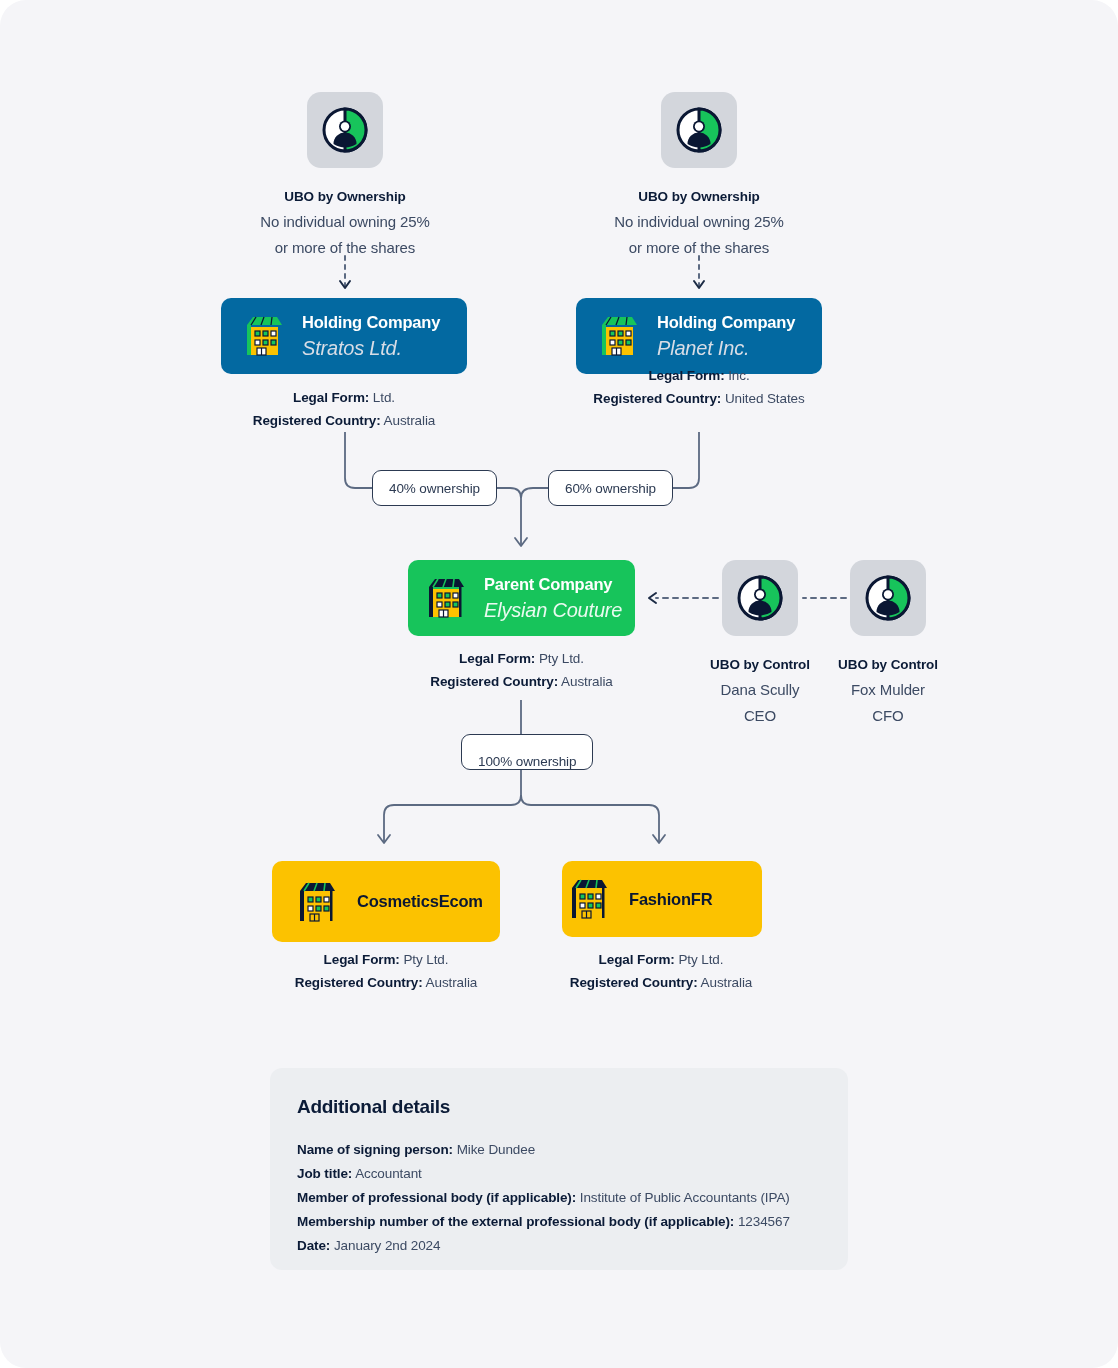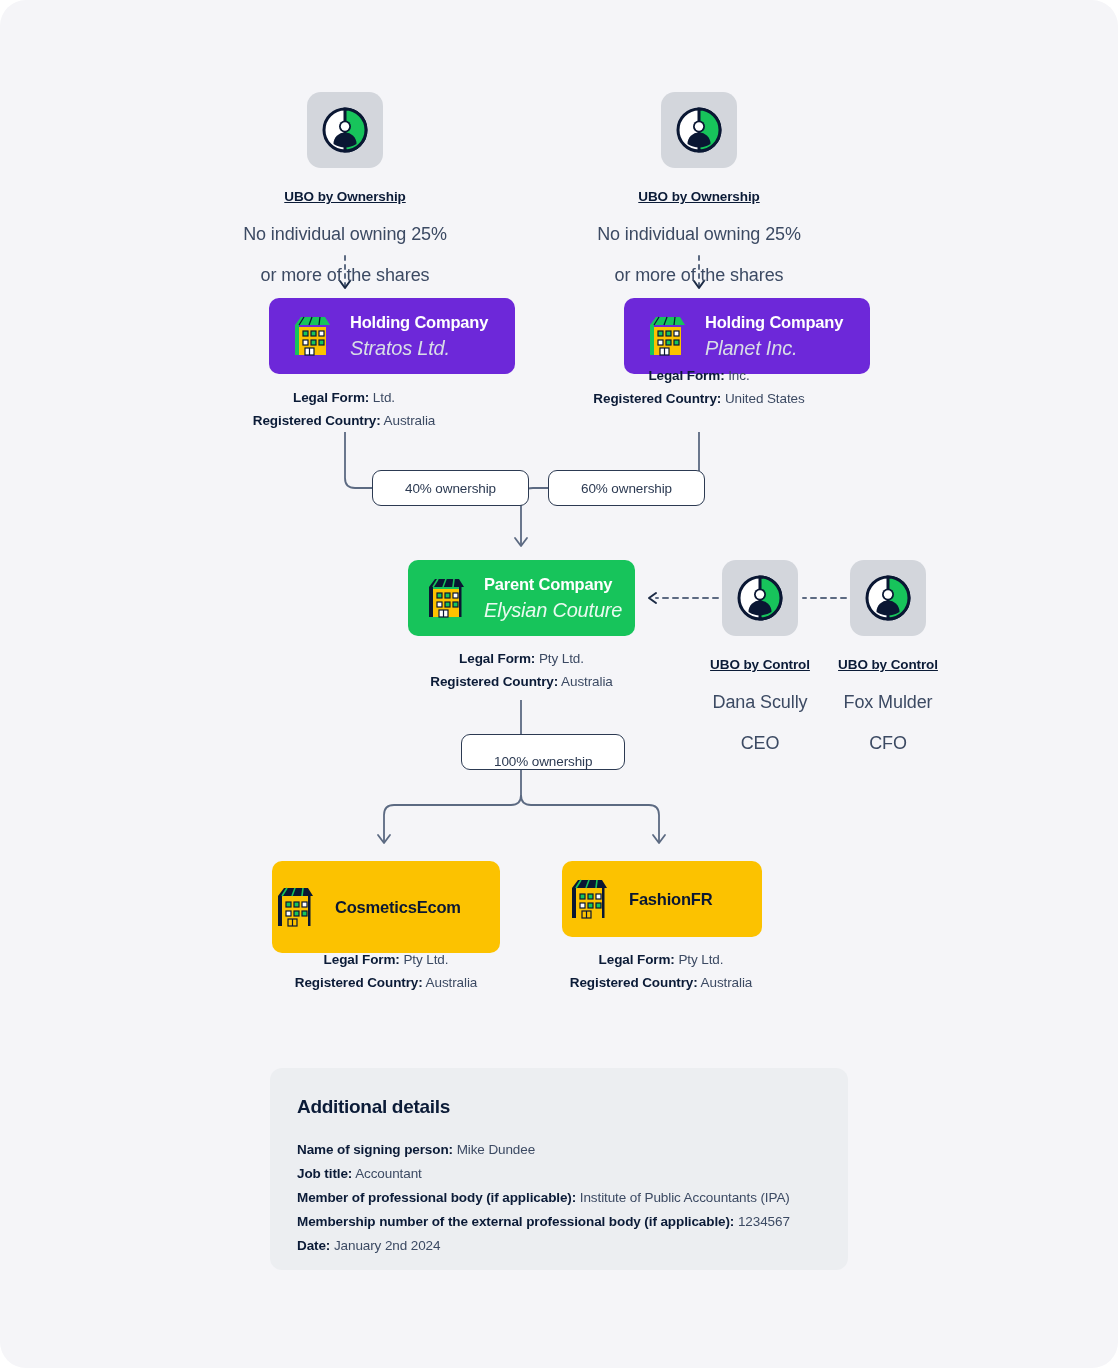--- a/index.html
+++ b/index.html
@@ -21,33 +21,33 @@
   
   .ubo-tile{
     width:76px;height:76px;
     background:#d3d6dc;
     border-radius:14px;
     display:flex;align-items:center;justify-content:center;
   }
   .ubo-block{display:flex;flex-direction:column;align-items:center;}
   .ubo-title{
     font-size:13.5px;font-weight:bold;color:#0b1b37;
-    margin-top:21px;letter-spacing:-0.1px;text-decoration:underline;
+    margin-top:21px;letter-spacing:-0.1px;
   }
   .ubo-line{
-    font-size:18px;color:#3c4a63;margin-top:20px;letter-spacing:-0.1px;
+    font-size:15px;color:#3c4a63;margin-top:9px;letter-spacing:-0.1px;
   }
 
   
   .node{
     display:flex;align-items:center;
     border-radius:10px;
     box-sizing:border-box;
   }
-  .node-dark{background:#6d28d9;margin-left:48px;}
+  .node-dark{background:#0369a1;}
   .node-green{background:#17c45b;}
   .node-yellow{background:#fcc200;}
   .node-icon{flex:0 0 auto;display:flex;align-items:center;justify-content:center;}
   .node-text{display:flex;flex-direction:column;justify-content:center;}
   .node-title{font-size:16.5px;font-weight:bold;letter-spacing:-0.2px;}
   .node-sub{font-size:20px;margin-top:5px;letter-spacing:-0.2px;font-style:italic;}
   .node-dark .node-title{color:#ffffff;}
   .node-dark .node-sub{color:#d8dde6;}
   .node-green .node-title{color:#ffffff;}
   .node-green .node-sub{color:#eafaf0;}
@@ -61,21 +61,21 @@
   .meta b{color:#0b1b37;font-weight:bold;}
 
   
   .pill{
     background:#ffffff;
     border:1.3px solid #2c3a52;
     border-radius:9px;
     height:36px;
     display:flex;align-items:center;justify-content:center;
     font-size:13.5px;color:#2c3a52;letter-spacing:-0.1px;
-    padding:0 32px;box-sizing:border-box;
+    padding:0 16px;box-sizing:border-box;
     white-space:nowrap;
   }
 
   
   .details{
     position:absolute;
     left:270px;top:1068px;
     width:578px;height:202px;
     background:#eceef1;
     border-radius:12px;
@@ -301,21 +301,21 @@
     </div>
     <div class="ubo-title">UBO by Control</div>
     <div class="ubo-line">Fox Mulder</div>
     <div class="ubo-line">CFO</div>
   </div>
 
   <div class="abs pill" style="left:461px;top:734px;align-items:flex-end;">
     <span>100% ownership</span>
   </div>
 
-  <div class="abs node node-yellow" style="left:272px;top:861px;width:228px;height:92px;">
+  <div class="abs node node-yellow" style="left:272px;top:861px;width:228px;height:81px;padding-left:22px;">
     <div class="node-icon">
       <svg width="46" height="46" viewBox="0 0 46 46">
         <rect x="10" y="14" width="27" height="28" fill="#fcc200"></rect>
         <rect x="6" y="12" width="4" height="30" fill="#0a1733"></rect>
         <path d="M6,12 L12,4 L36,4 L41,12 Z" fill="#0a1733"></path>
         <path d="M15,4 L10,12" stroke="#17c45b" stroke-width="1.6"></path>
         <path d="M23,4 L20,12" stroke="#17c45b" stroke-width="1.6"></path>
         <path d="M31,4 L30,12" stroke="#17c45b" stroke-width="1.6"></path>
         <rect x="14" y="18" width="5" height="5" fill="#17c45b" stroke="#0a1733" stroke-width="1.2"></rect>
         <rect x="22" y="18" width="5" height="5" fill="#17c45b" stroke="#0a1733" stroke-width="1.2"></rect>

